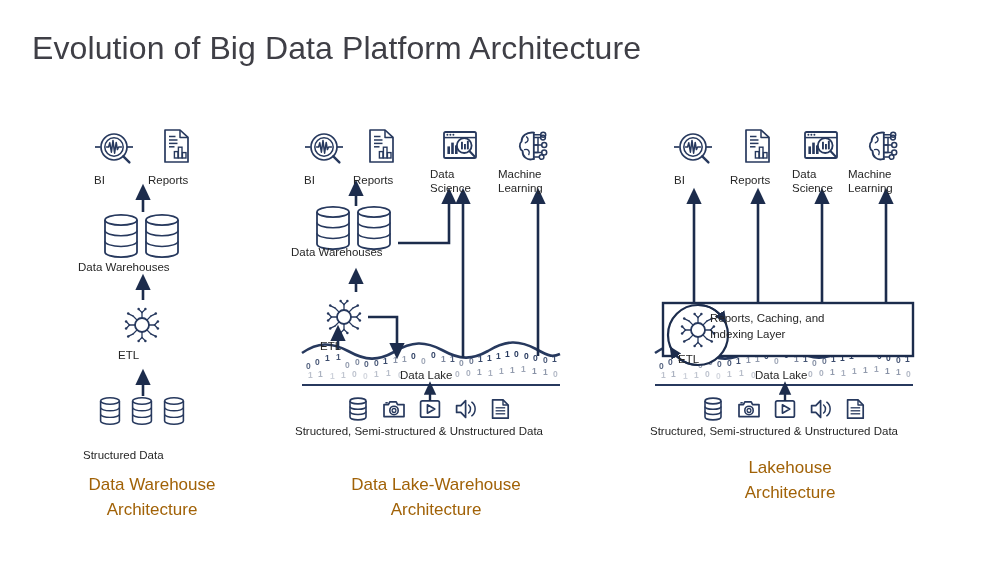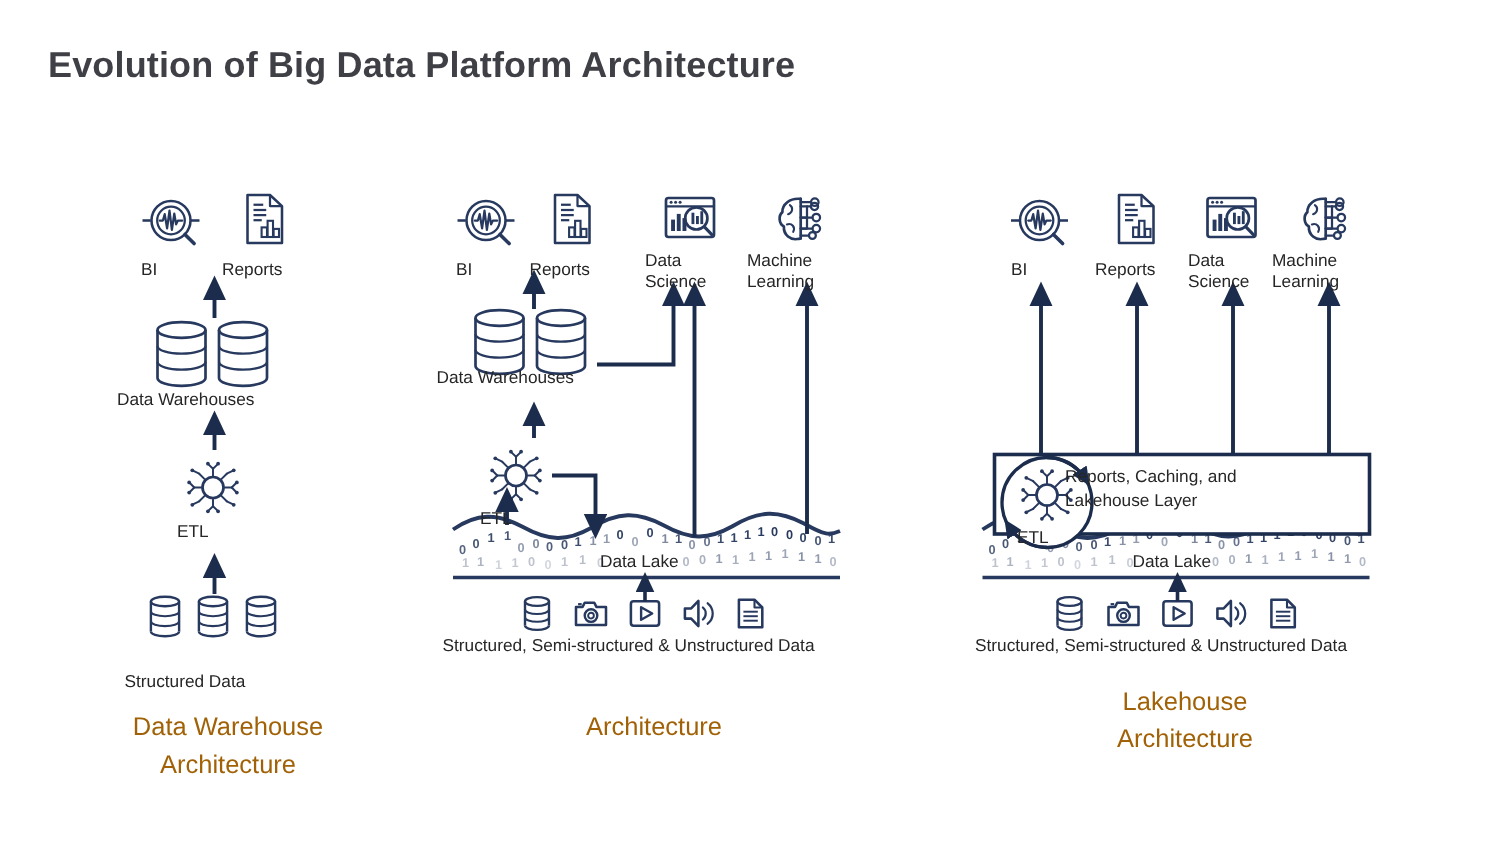--- a/index.html
+++ b/index.html
@@ -5,21 +5,21 @@
   html,body{margin:0;padding:0;}
   body{
     width:1000px;height:563px;background:#ffffff;
     font-family:"Liberation Sans", sans-serif;
     color:#3a3a3a;overflow:hidden;position:relative;
   }
   .stage{position:absolute;left:0;top:0;width:1000px;height:563px;}
 
   #page-title{
     position:absolute;left:32px;top:30px;
-    font-size:24px;font-weight:700;color:#3f3f46;
+    font-size:32px;font-weight:400;color:#3f3f46;
     letter-spacing:.1px;white-space:nowrap;
   }
 
   .col-caption{
     position:absolute;text-align:center;font-size:17px;color:#a16207;
     line-height:1.45;width:300px;
   }
   .col-caption .l2{display:block;}
 
   
@@ -401,31 +401,32 @@
   <div class="lbl" style="left:792px;top:167px;width:60px;">
     <span>Data</span><br>
     <span>Science</span>
   </div>
   <div class="lbl" style="left:848px;top:167px;width:76px;">
     <span>Machine</span><br>
     <span>Learning</span>
   </div>
   <div class="lbl" style="left:710px;top:311px;width:180px;line-height:1.35;">
     <span>Reports, Caching, and</span><br>
-    <span>Lakehouse Layer</span>
+    <span>Indexing Layer</span>
   </div>
   <div class="lbl" style="left:678px;top:352px;width:40px;">ETL</div>
   <div class="lbl" style="left:755px;top:368px;width:66px;">Data Lake</div>
   <div class="lbl" style="left:650px;top:424px;width:272px;">Structured, Semi-structured &amp; Unstructured Data</div>
 
   <div class="col-caption" style="left:2px;top:473px;">
     <span>Data Warehouse</span>
     <span class="l2">Architecture</span>
   </div>
   <div class="col-caption" style="left:286px;top:473px;">
+    <span>Data Lake-Warehouse</span>
     <span class="l2">Architecture</span>
   </div>
   <div class="col-caption" style="left:640px;top:456px;">
     <span>Lakehouse</span>
     <span class="l2">Architecture</span>
   </div>
 
 </div>
 
 </body></html>

